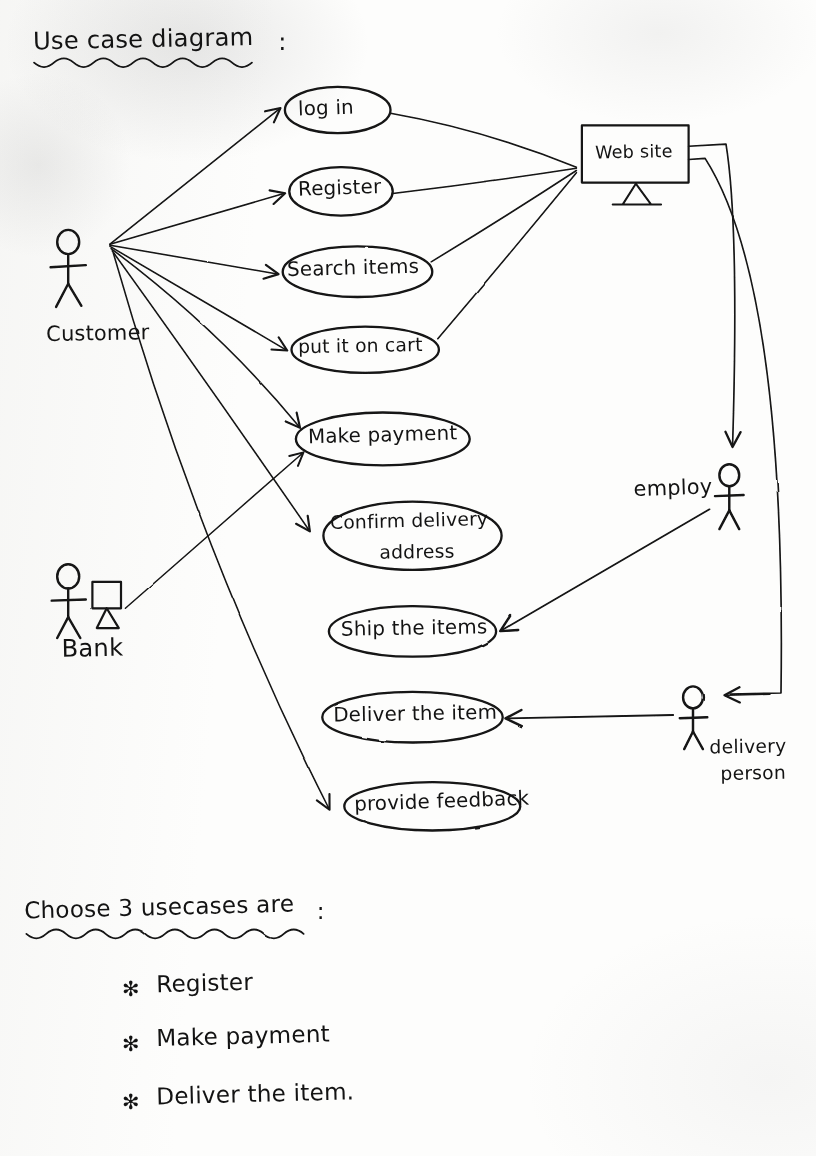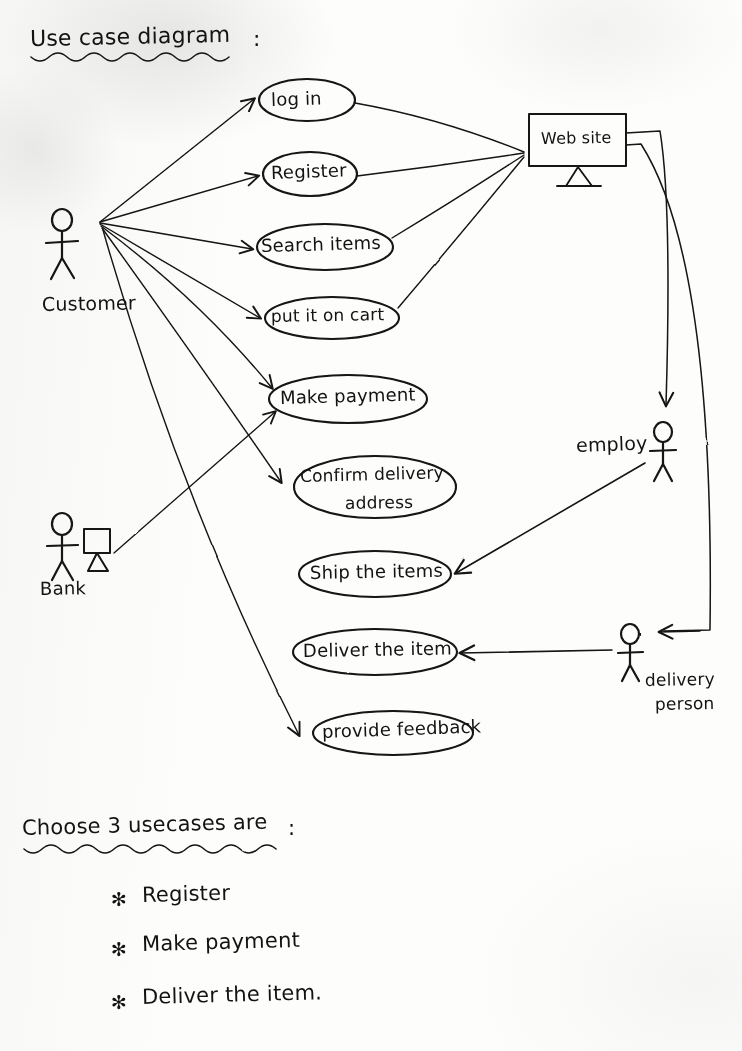--- a/index.html
+++ b/index.html
@@ -154,21 +154,21 @@
   <div class="handtext" style="left:280px; top:387px; font-size:18px; transform:rotate(-1.5deg);">Make payment</div>
   <div class="handtext" style="left:300px; top:466px; font-size:17px; transform:rotate(-1.5deg);">Confirm delivery</div>
   <div class="handtext" style="left:345px; top:493px; font-size:17px; transform:rotate(-1deg);">address</div>
   <div class="handtext" style="left:310px; top:562px; font-size:18px; transform:rotate(-1deg);">Ship the items</div>
   <div class="handtext" style="left:303px; top:640px; font-size:18px; transform:rotate(-1deg);">Deliver the item</div>
   <div class="handtext" style="left:322px; top:721px; font-size:18px; transform:rotate(-2deg);">provide feedback</div>
 
   <div class="handtext" style="left:541px; top:129px; font-size:16px; transform:rotate(-1deg);">Web site</div>
 
   <div class="handtext" style="left:42px; top:293px; font-size:19px; transform:rotate(-1deg);">Customer</div>
-  <div class="handtext" style="left:40px; top:578px; font-size:18px; transform:rotate(-1deg);">Bank</div>
+  <div class="handtext" style="left:56px; top:578px; font-size:22px; transform:rotate(-1deg);">Bank</div>
   <div class="handtext" style="left:576px; top:434px; font-size:19px; transform:rotate(-2deg);">employ</div>
   <div class="handtext" style="left:645px; top:670px; font-size:17px; transform:rotate(-1deg);">delivery</div>
   <div class="handtext" style="left:655px; top:694px; font-size:17px; transform:rotate(-1deg);">person</div>
 
   <div class="handtext" style="left:22px; top:816px; font-size:21px; transform:rotate(-1.5deg);">Choose 3 usecases are</div>
   <div class="handtext" style="left:288px; top:816px; font-size:21px;">:</div>
 
   <div class="handtext" style="left:111px; top:888px; font-size:19px;">✻</div>
   <div class="handtext" style="left:142px; top:883px; font-size:21px; transform:rotate(-1.5deg);">Register</div>
 

